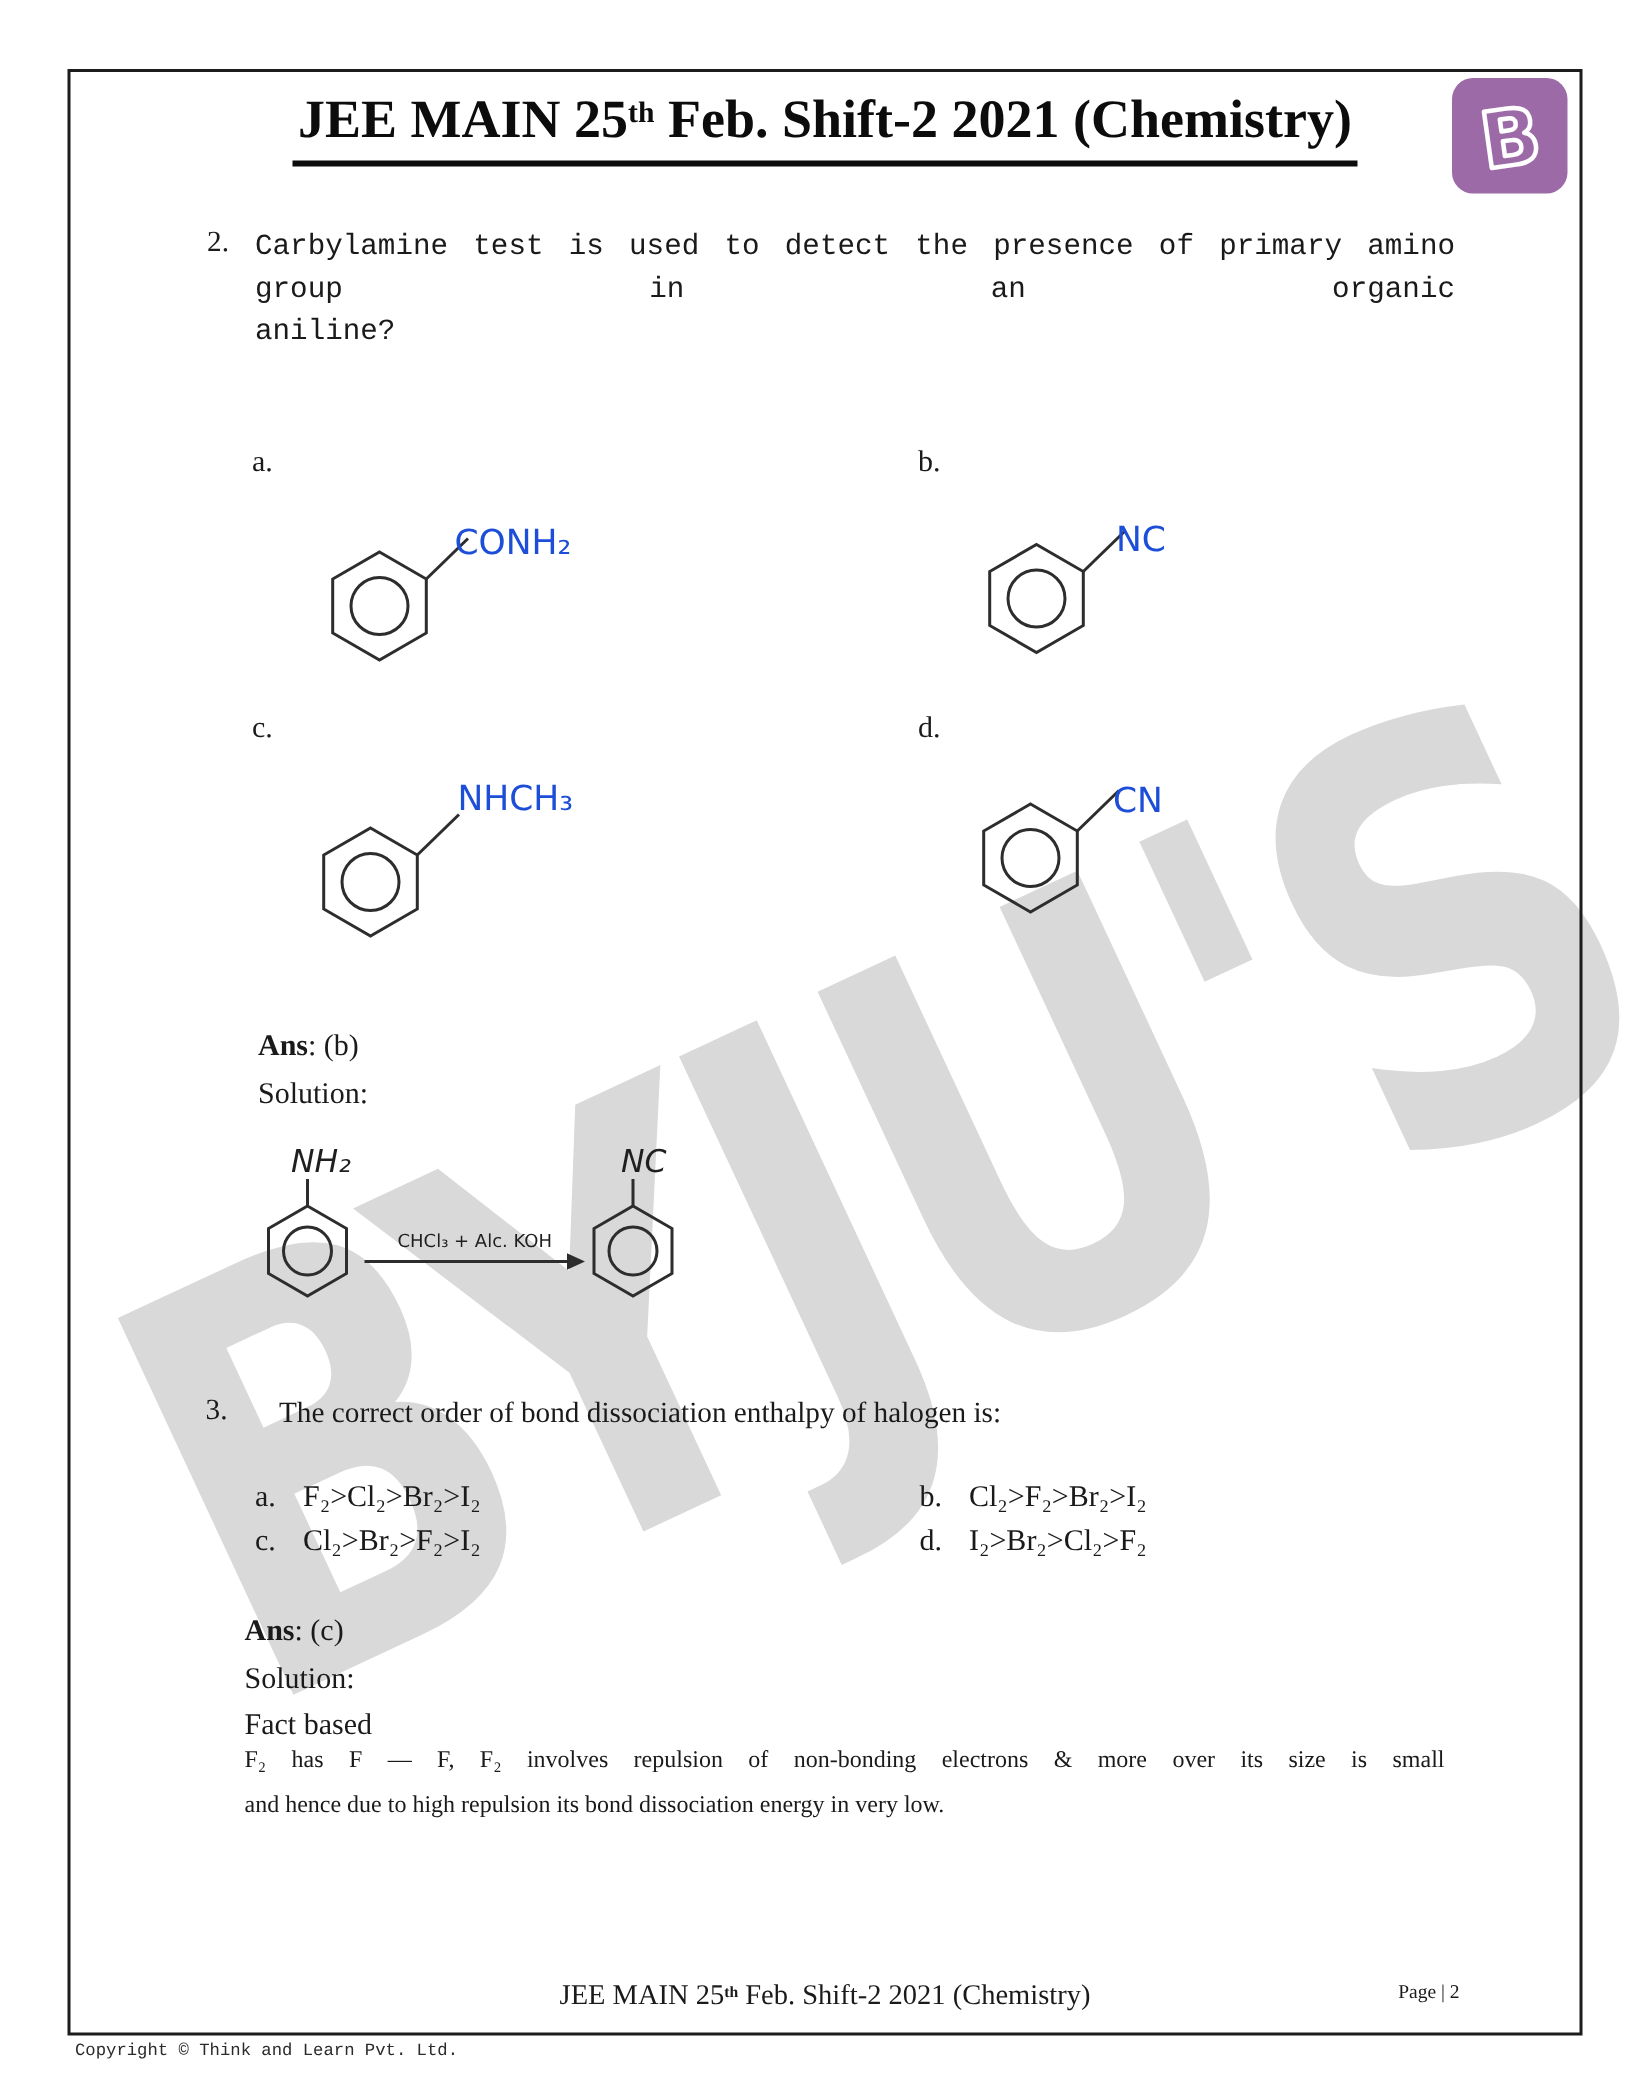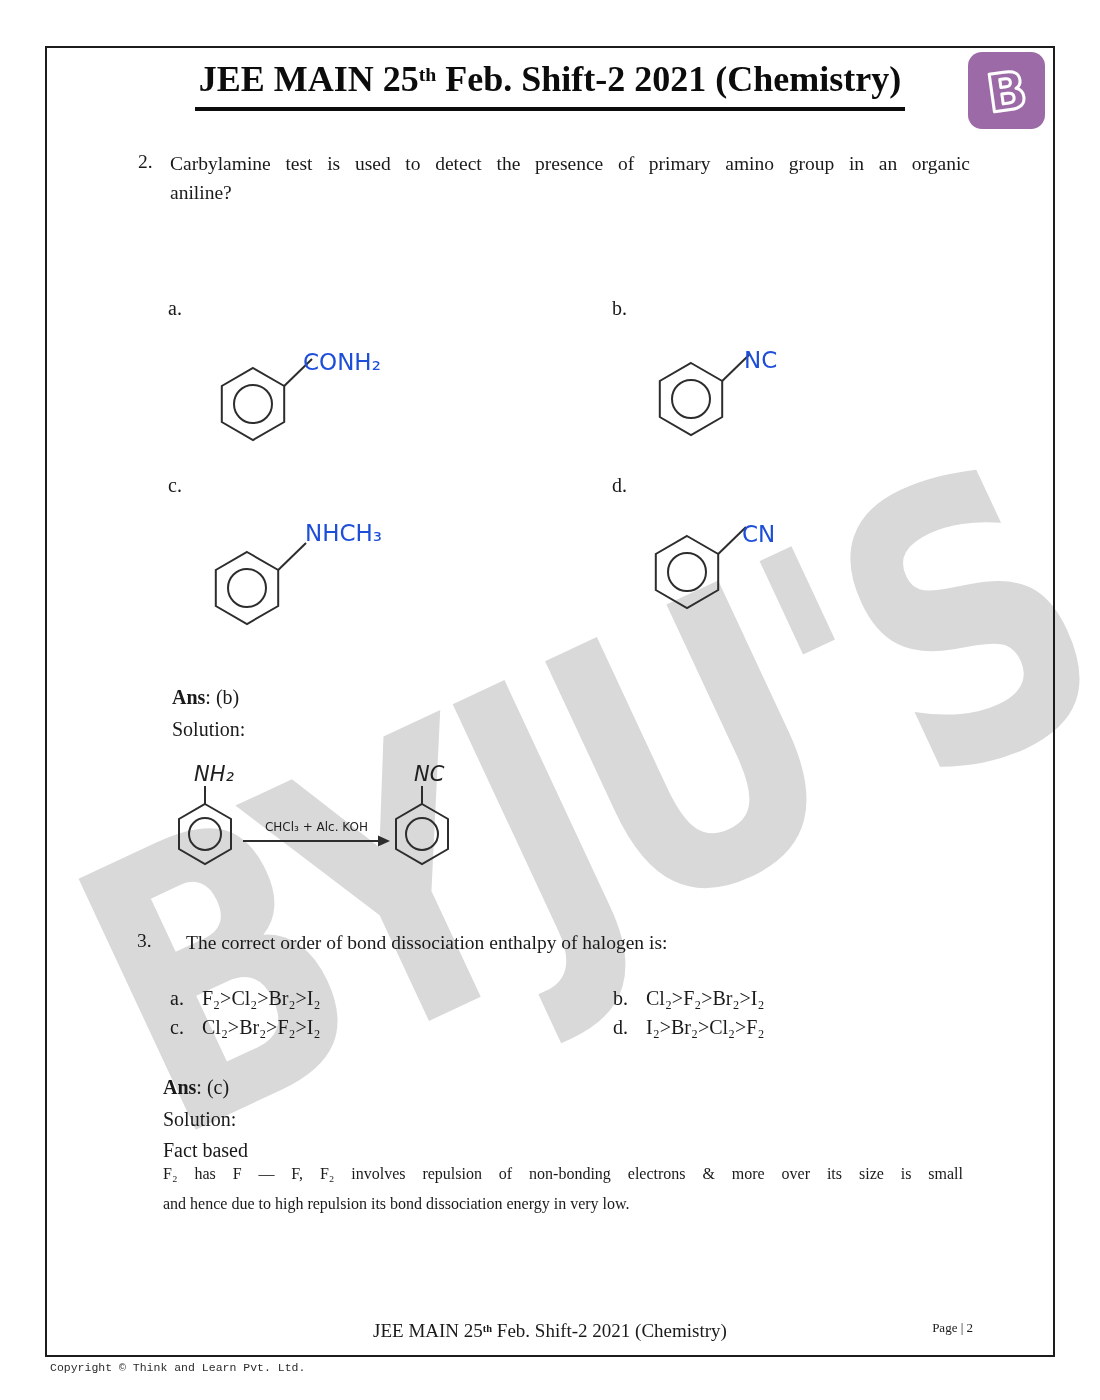--- a/index.html
+++ b/index.html
@@ -91,21 +91,21 @@
     <span class="title-inner"><span>JEE MAIN 25</span><span class="sup">th</span><span> Feb. Shift-2 2021 (Chemistry)</span></span>
   </div>
 
   <div class="logo">
     <svg width="77" height="77">
       <text x="39" y="58" text-anchor="middle" font-family="DejaVu Sans, sans-serif" font-size="52" font-weight="bold" fill="none" stroke="#ffffff" stroke-width="3" stroke-linejoin="round" transform="rotate(-8 39 40)">B</text>
     </svg>
   </div>
 
   <div class="qnum" style="left:138px; top:151px;">2.</div>
-  <div class="qtext" style="left:170px; top:150px; width:800px;">
+  <div class="qtext" style="left:170px; top:150px; width:800px;font-family:Liberation Mono, monospace;">
     <div class="jline">Carbylamine test is used to detect the presence of primary amino group in an organic</div>
     <div>aniline?</div>
   </div>
 
   <div class="optletter" style="left:168px; top:297px;">a.</div>
   <div class="optletter" style="left:612px; top:297px;">b.</div>
   <div class="optletter" style="left:168px; top:474px;">c.</div>
   <div class="optletter" style="left:612px; top:474px;">d.</div>
 
   <div class="struct" style="left:208px; top:320px;">

